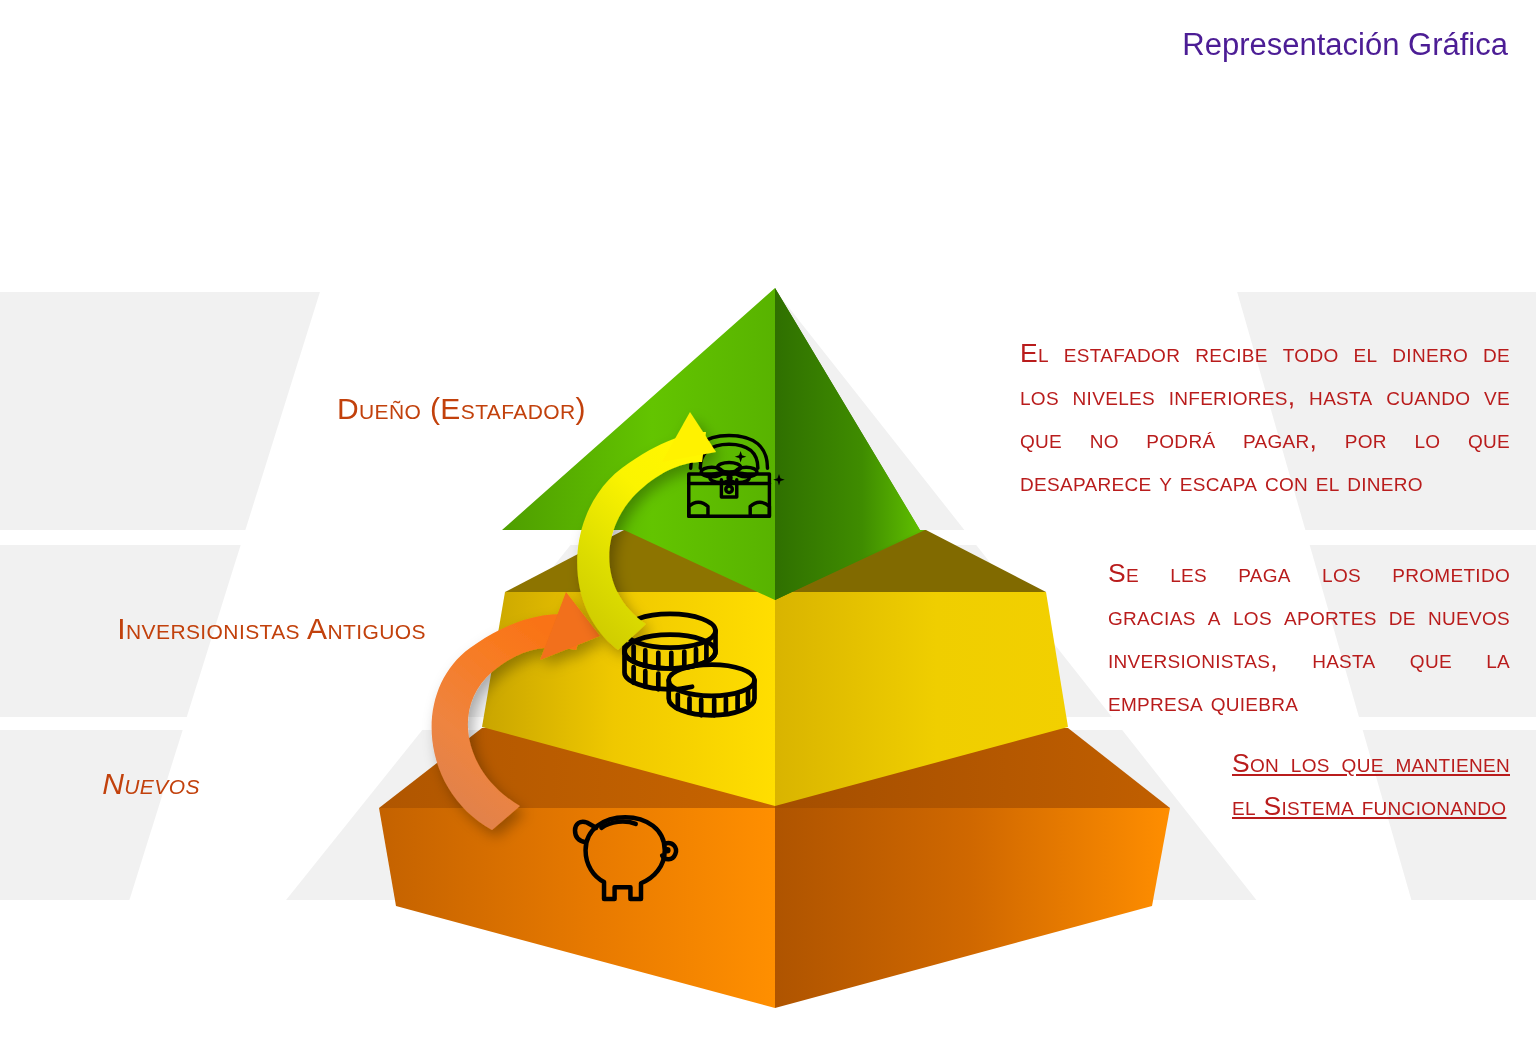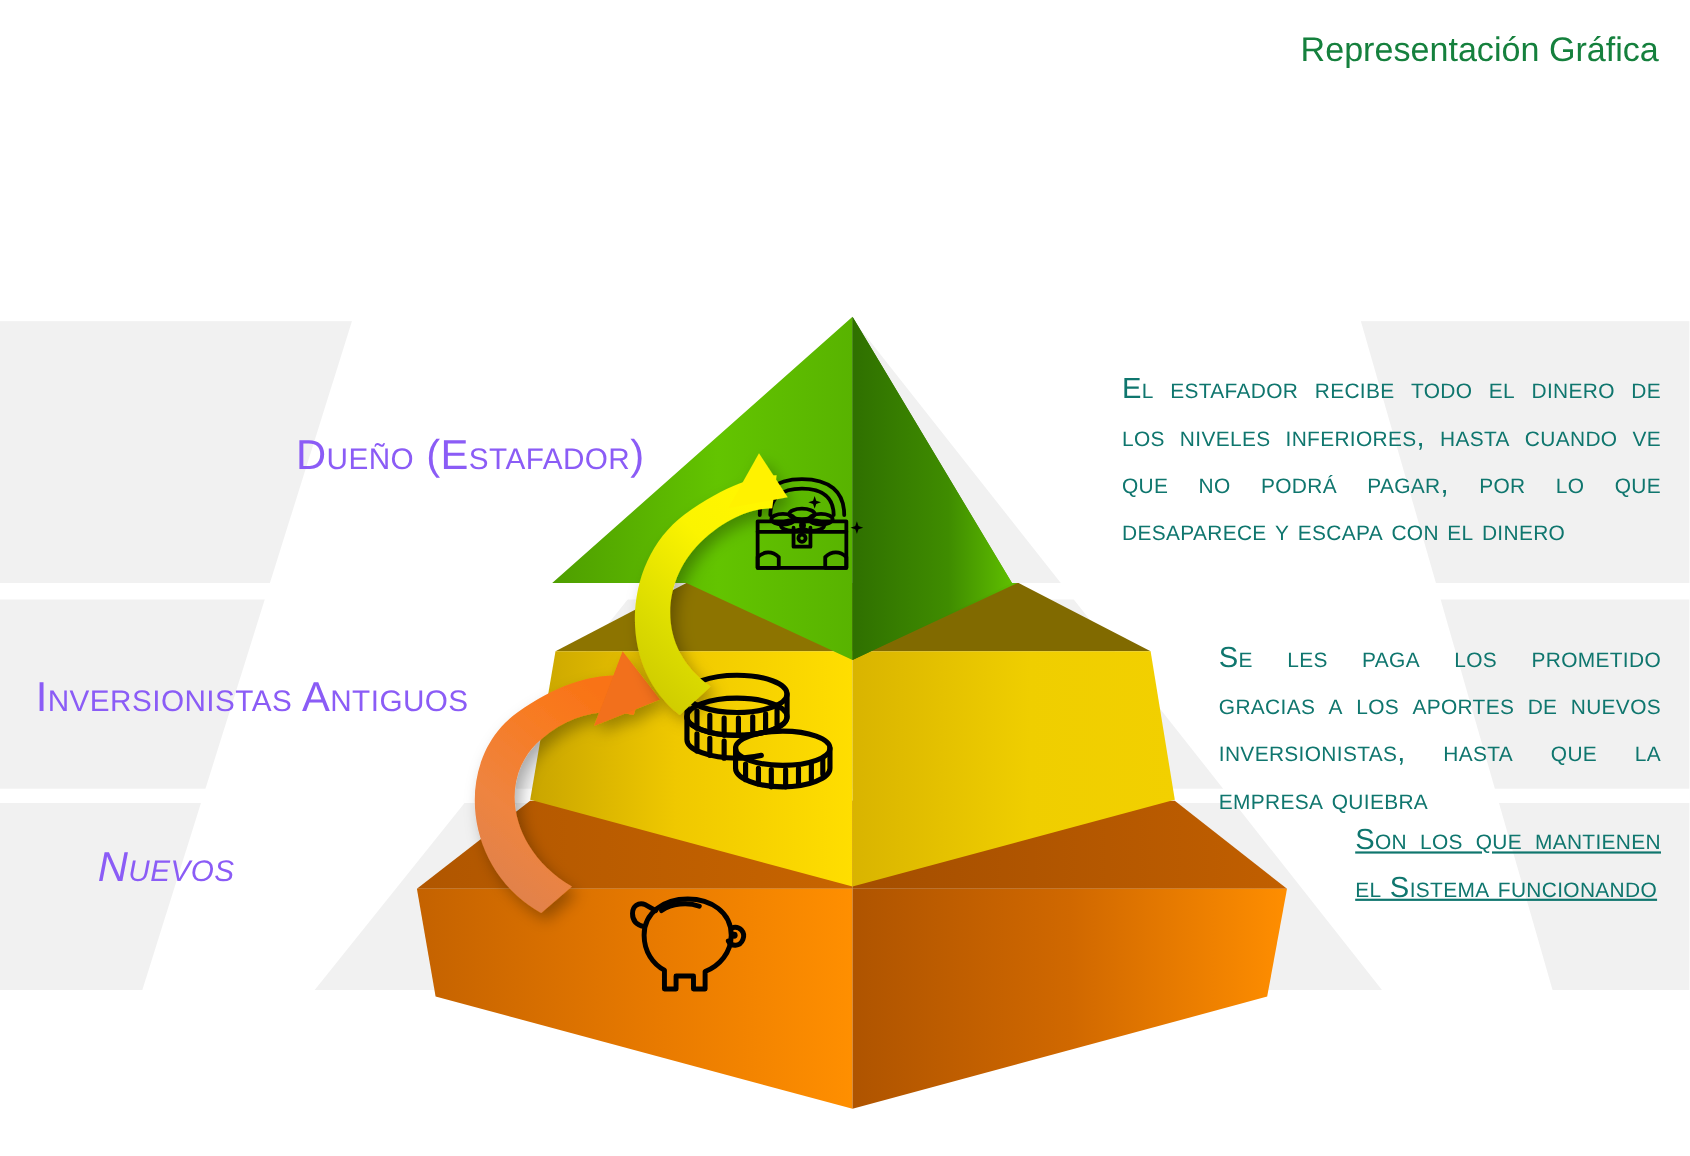--- a/index.html
+++ b/index.html
@@ -10,52 +10,52 @@
   }
   .stage{position:absolute;inset:0;}
 
   
   .header{position:absolute;right:28px;top:14px;text-align:right;}
   .title{
     font-size:74px;line-height:1.08;font-weight:400;color:#111111;
     letter-spacing:0.5px;white-space:nowrap;
   }
   .subtitle{
-    font-size:31px;line-height:1.2;font-weight:400;color:#15803d;
+    font-size:31px;line-height:1.2;font-weight:400;color:#4c1d95;
     margin-top:12px;white-space:nowrap;
   }
 
   
   .band{position:absolute;background:#f1f1f1;}
   .band.b1{left:0;right:0;top:292px;height:238px;}
   .band.b2{left:0;right:0;top:545px;height:172px;}
   .band.b3{left:0;right:0;top:730px;height:170px;}
 
   
   .mask{position:absolute;left:0;top:270px;width:1536px;height:660px;pointer-events:none;}
 
   
   .lbl{
     position:absolute;
-    font-size:38px;line-height:1.28;color:#8b5cf6;
+    font-size:30px;line-height:1.28;color:#c2410c;
     font-variant:small-caps;letter-spacing:0.4px;
   }
   .lbl1{right:950px;top:390px;text-align:right;width:560px;}
   .lbl2{right:1110px;top:610px;text-align:right;width:520px;}
   .lbl3{right:1245px;top:765px;text-align:center;width:280px;font-style:italic;}
 
   
   .desc{
     position:absolute;
-    font-size:26.5px;line-height:1.62;color:#0f766e;
+    font-size:26.5px;line-height:1.62;color:#b91c1c;
     font-variant:small-caps;letter-spacing:0.3px;
     text-align:justify;text-align-last:left;
   }
   .desc1{left:1020px;top:332px;width:490px;}
-  .desc2{left:1108px;top:576px;width:402px;}
+  .desc2{left:1108px;top:552px;width:402px;}
   .desc3{left:1232px;top:742px;width:278px;}
   .desc3{text-align:justify;text-decoration:underline;}
 
   
   .pyramid{position:absolute;left:0;top:0;width:1536px;height:1051px;pointer-events:none;}
 </style>
 </head>
 <body>
 
 <div class="stage">

